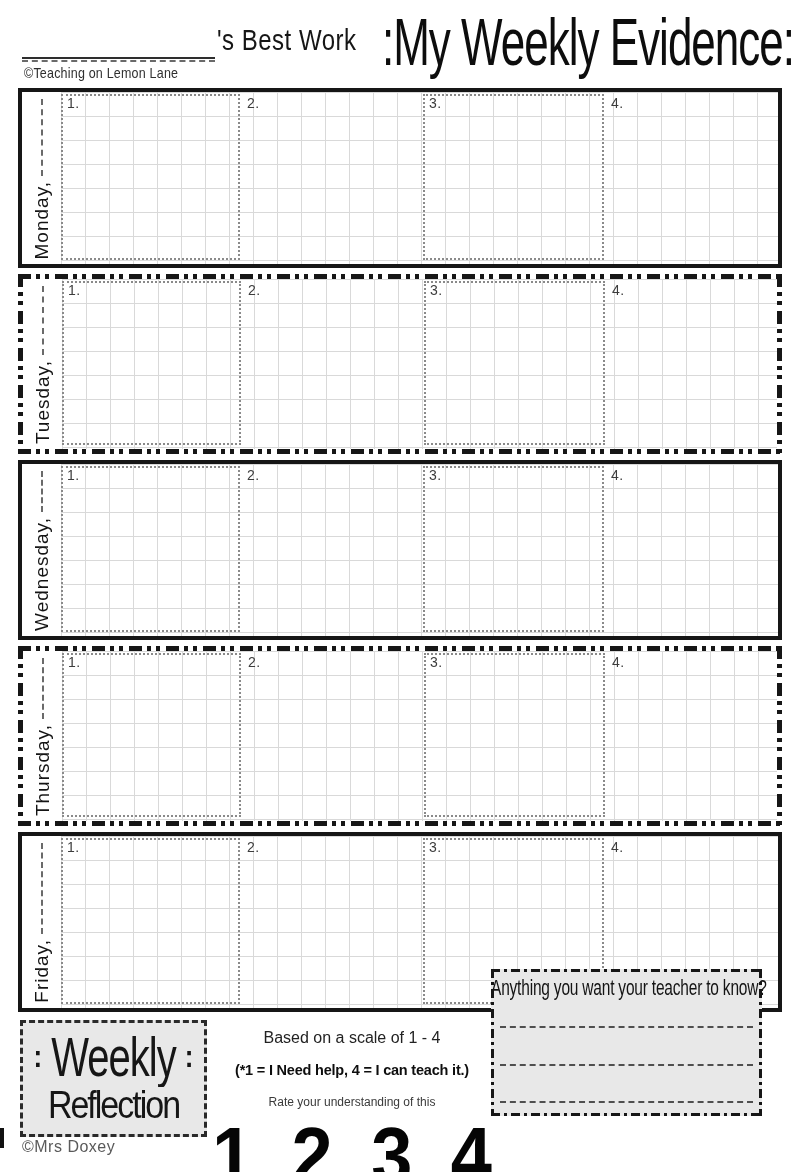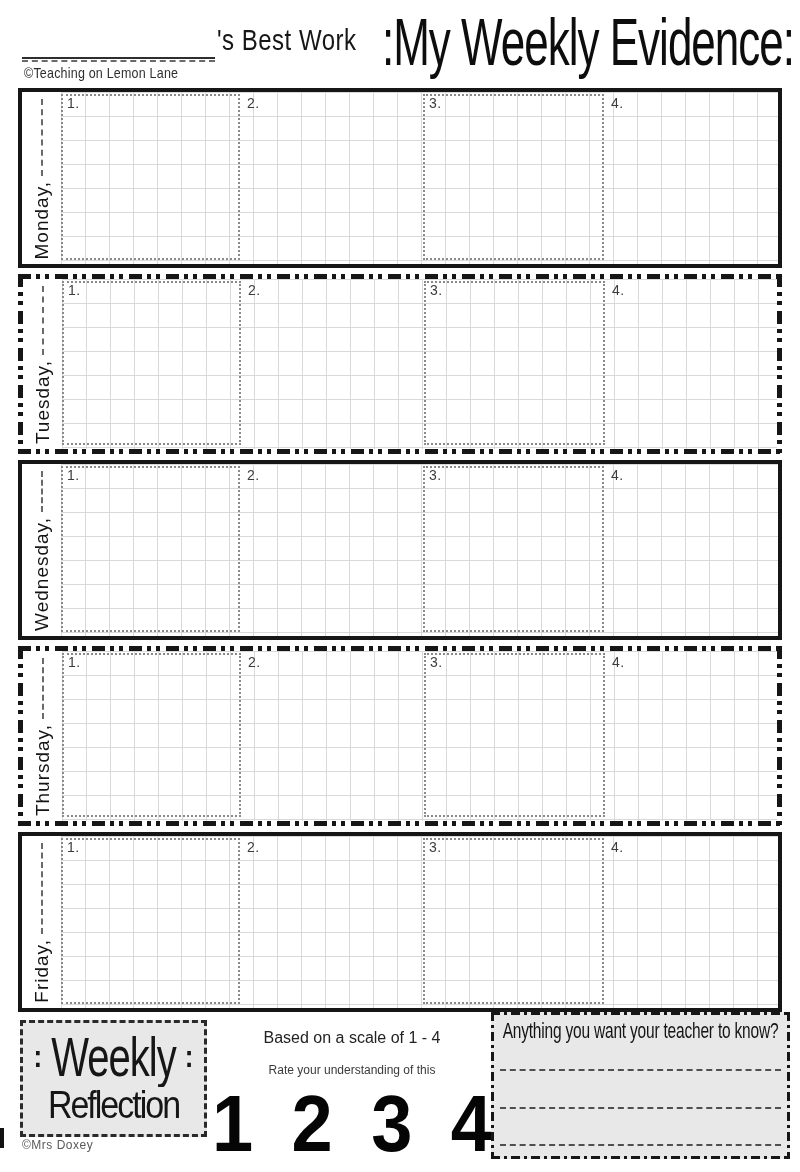--- a/index.html
+++ b/index.html
@@ -54,31 +54,31 @@
   .num{position:absolute;top:3px;font-size:14px;color:#3c3c3c;letter-spacing:.5px;z-index:2;}
   .n1{left:6px;}.n2{left:186px;}.n3{left:368px;}.n4{left:550px;}
 
   
   .reflect-box{position:absolute;left:20px;top:1020px;width:187px;height:117px;background:var(--panel);
                border:3px dashed #2a2a2a;display:flex;flex-direction:column;align-items:center;justify-content:center;}
   .r1{display:flex;align-items:center;gap:9px;line-height:50px;}
   .r1 .colon{font-size:26px;font-weight:bold;transform:scaleY(1.2);}
   .r1 .w{font-size:40px;letter-spacing:-1px;transform:scaleY(1.4);white-space:nowrap;}
   .r2{font-size:34px;letter-spacing:-2px;transform:scaleY(1.15);line-height:46px;white-space:nowrap;}
-  .bottom-credit{position:absolute;left:22px;top:1138px;font-size:12px;color:#5a5a5a;letter-spacing:.5px;}
+  .bottom-credit{position:absolute;left:22px;top:1138px;font-size:16px;color:#5a5a5a;letter-spacing:.5px;}
 
   .scale{position:absolute;left:210px;top:1016px;width:284px;text-align:center;color:#2e2e2e;}
   .scale p{margin:12px;line-height:20px;}
   .s1{font-size:16px;color:#222;}
   .s2{font-size:14.5px;font-weight:bold;color:#0e0e0e;letter-spacing:-.2px;white-space:nowrap;}
   .s3,.s4{font-size:12px;color:#3a3a3a;}
   .nums{display:flex;justify-content:space-between;padding:0 2px;margin-top:4px;}
   .big-num{font-size:74px;font-weight:bold;line-height:64px;transform:scaleY(1.08);color:#050505;}
 
-  .teacher-box{position:absolute;left:491px;top:1012px;width:299px;height:147px;background:var(--panel);}
+  .teacher-box{position:absolute;left:491px;top:969px;width:271px;height:147px;background:var(--panel);}
   .tdd{position:absolute;z-index:2;}
   .tdd.t{top:0;left:0;right:0;height:3px;
     background:repeating-linear-gradient(90deg,var(--ink) 0 9px,transparent 9px 13px,var(--ink) 13px 16px,transparent 16px 20px);}
   .tdd.b2{bottom:0;left:0;right:0;height:3px;
     background:repeating-linear-gradient(90deg,var(--ink) 0 9px,transparent 9px 13px,var(--ink) 13px 16px,transparent 16px 20px);}
   .tdd.l{left:0;top:0;bottom:0;width:3px;
     background:repeating-linear-gradient(180deg,var(--ink) 0 9px,transparent 9px 13px,var(--ink) 13px 16px,transparent 16px 20px);}
   .tdd.r{right:0;top:0;bottom:0;width:3px;
     background:repeating-linear-gradient(180deg,var(--ink) 0 9px,transparent 9px 13px,var(--ink) 13px 16px,transparent 16px 20px);}
   .tb-title{margin-top:6px;text-align:center;font-size:15.5px;letter-spacing:-.2px;color:#141414;
@@ -194,20 +194,21 @@
         <span class="colon">:</span>
         <span class="w">Weekly</span>
         <span class="colon">:</span>
       </div>
       <div class="r2">Reflection</div>
     </div>
     <div class="bottom-credit">©Mrs Doxey</div>
 
     <div class="scale">
       <p class="s1">Based on a scale of 1 - 4</p>
+      <p class="s2">(*1 = I Need help, 4 = I can teach it.)</p>
       <p class="s3">Rate your understanding of this</p>
       <div class="nums">
           <span class="big-num">1</span>
           <span class="big-num">2</span>
           <span class="big-num">3</span>
           <span class="big-num">4</span>
         </div>
     </div>
 
     <div class="teacher-box">

